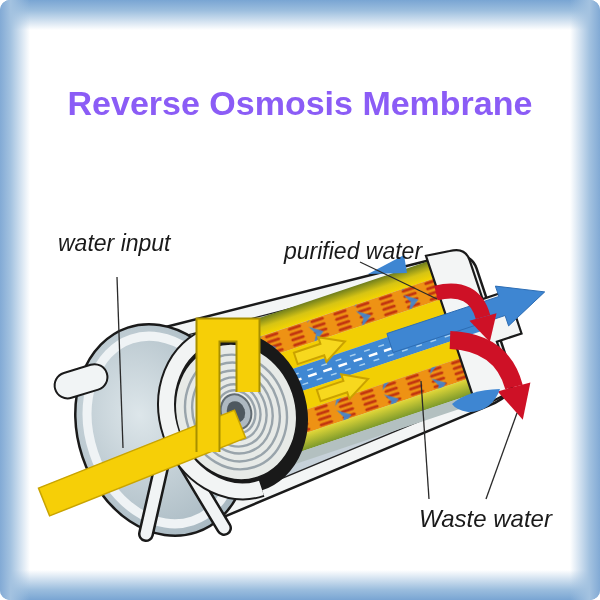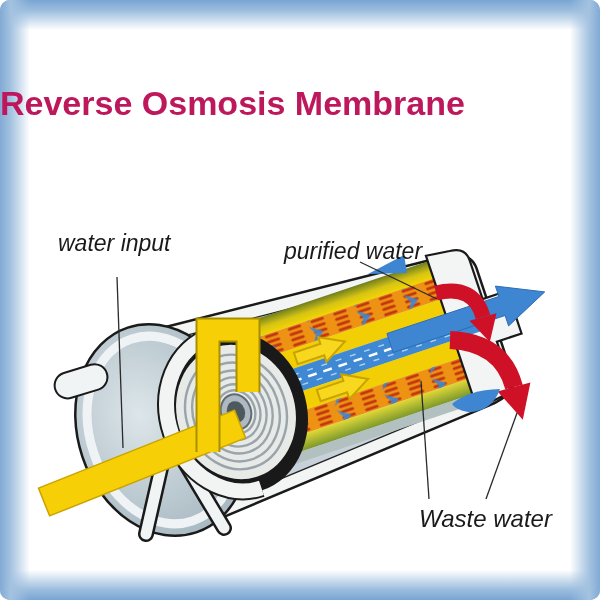--- a/index.html
+++ b/index.html
@@ -11,22 +11,22 @@
   .edge{position:absolute;}
   .edge-top{top:0;left:0;right:0;height:30px;
     background:linear-gradient(to bottom,#79a5d3 0%,#9cbede 35%,rgba(255,255,255,0) 100%);}
   .edge-bottom{bottom:0;left:0;right:0;height:30px;
     background:linear-gradient(to top,#79a5d3 0%,#9cbede 35%,rgba(255,255,255,0) 100%);}
   .edge-left{top:0;bottom:0;left:0;width:30px;
     background:linear-gradient(to right,#82aad5 0%,#a3c2e0 35%,rgba(255,255,255,0) 100%);}
   .edge-right{top:0;bottom:0;right:0;width:30px;
     background:linear-gradient(to left,#82aad5 0%,#a3c2e0 35%,rgba(255,255,255,0) 100%);}
   .title{
-    position:absolute;top:84px;left:0;width:600px;text-align:left;
-    font-size:34px;font-weight:bold;color:#be185d;letter-spacing:0px;
+    position:absolute;top:84px;left:0;width:600px;text-align:center;
+    font-size:34px;font-weight:bold;color:#8b5cf6;letter-spacing:0px;
   }
   .diagram-svg{position:absolute;left:0;top:0;}
   text.lbl{font-family:"Liberation Sans",sans-serif;font-style:italic;fill:#1a1a1a;}
 </style>
 </head>
 <body>
 
 <div class="frame">
   <div class="edge edge-top"></div>
   <div class="edge edge-bottom"></div>

